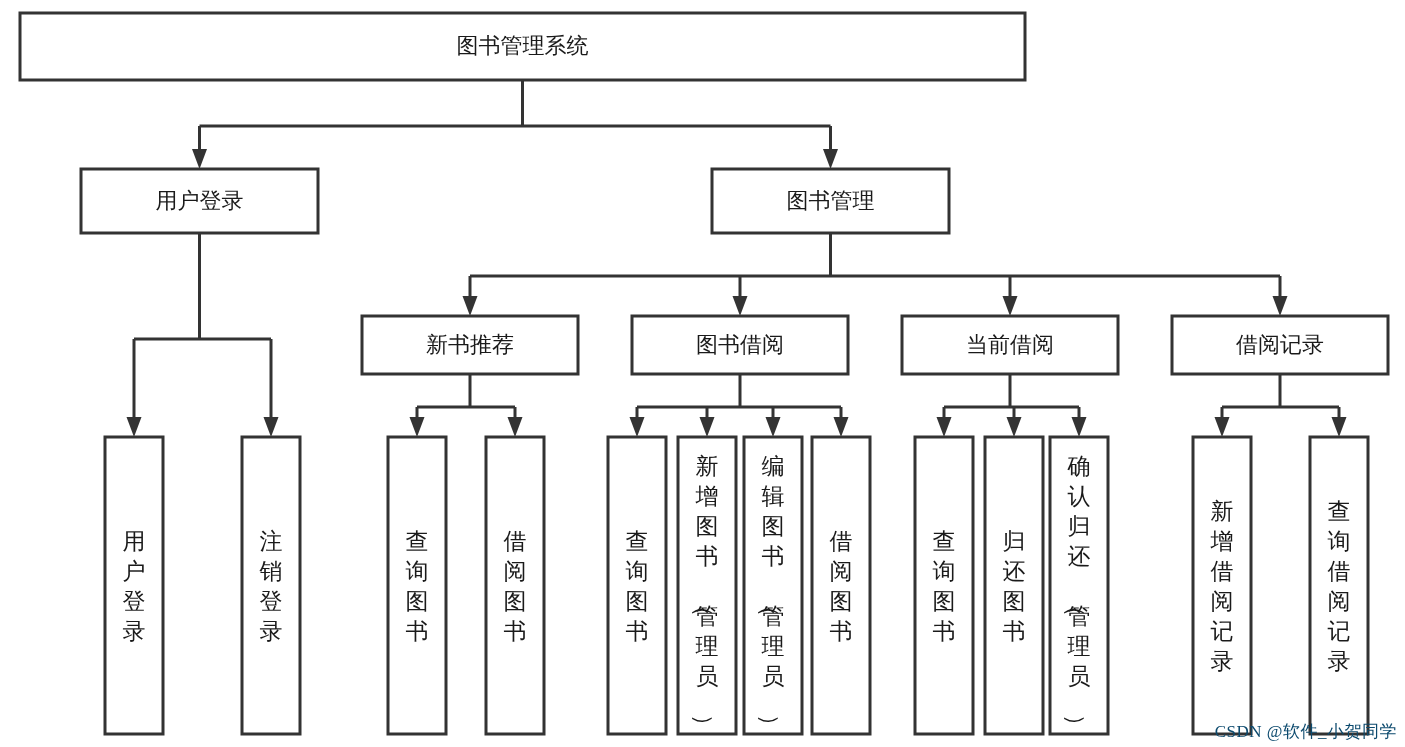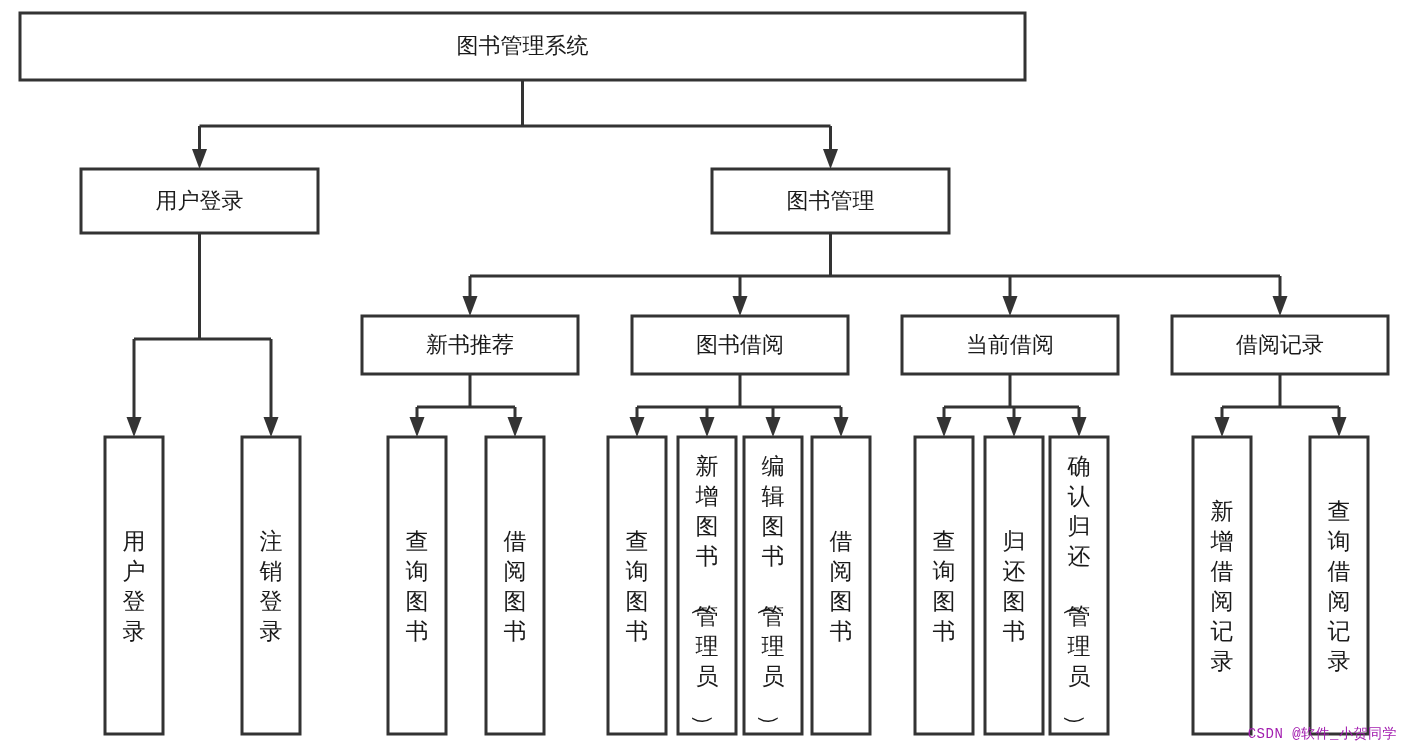--- a/index.html
+++ b/index.html
@@ -49,23 +49,23 @@
     stroke-width: 3;
     fill: none;
   }
   .edge-arrow {
     fill: #333333;
   }
   .watermark {
     position: absolute;
     right: 8px;
     bottom: 4px;
-    font-family: Liberation Mono, monospace;
-    font-size: 14px;
-    color: #a21caf;
+    font-family: Liberation Serif, serif;
+    font-size: 17px;
+    color: #0c4a6e;
     white-space: nowrap;
     letter-spacing: 0.5px;
   }
 </style>
 </head>
 <body>
 
 <div id="diagram-root">
   <svg class="flow" viewBox="0 0 1405 747">
     <g id="edge-layer">

